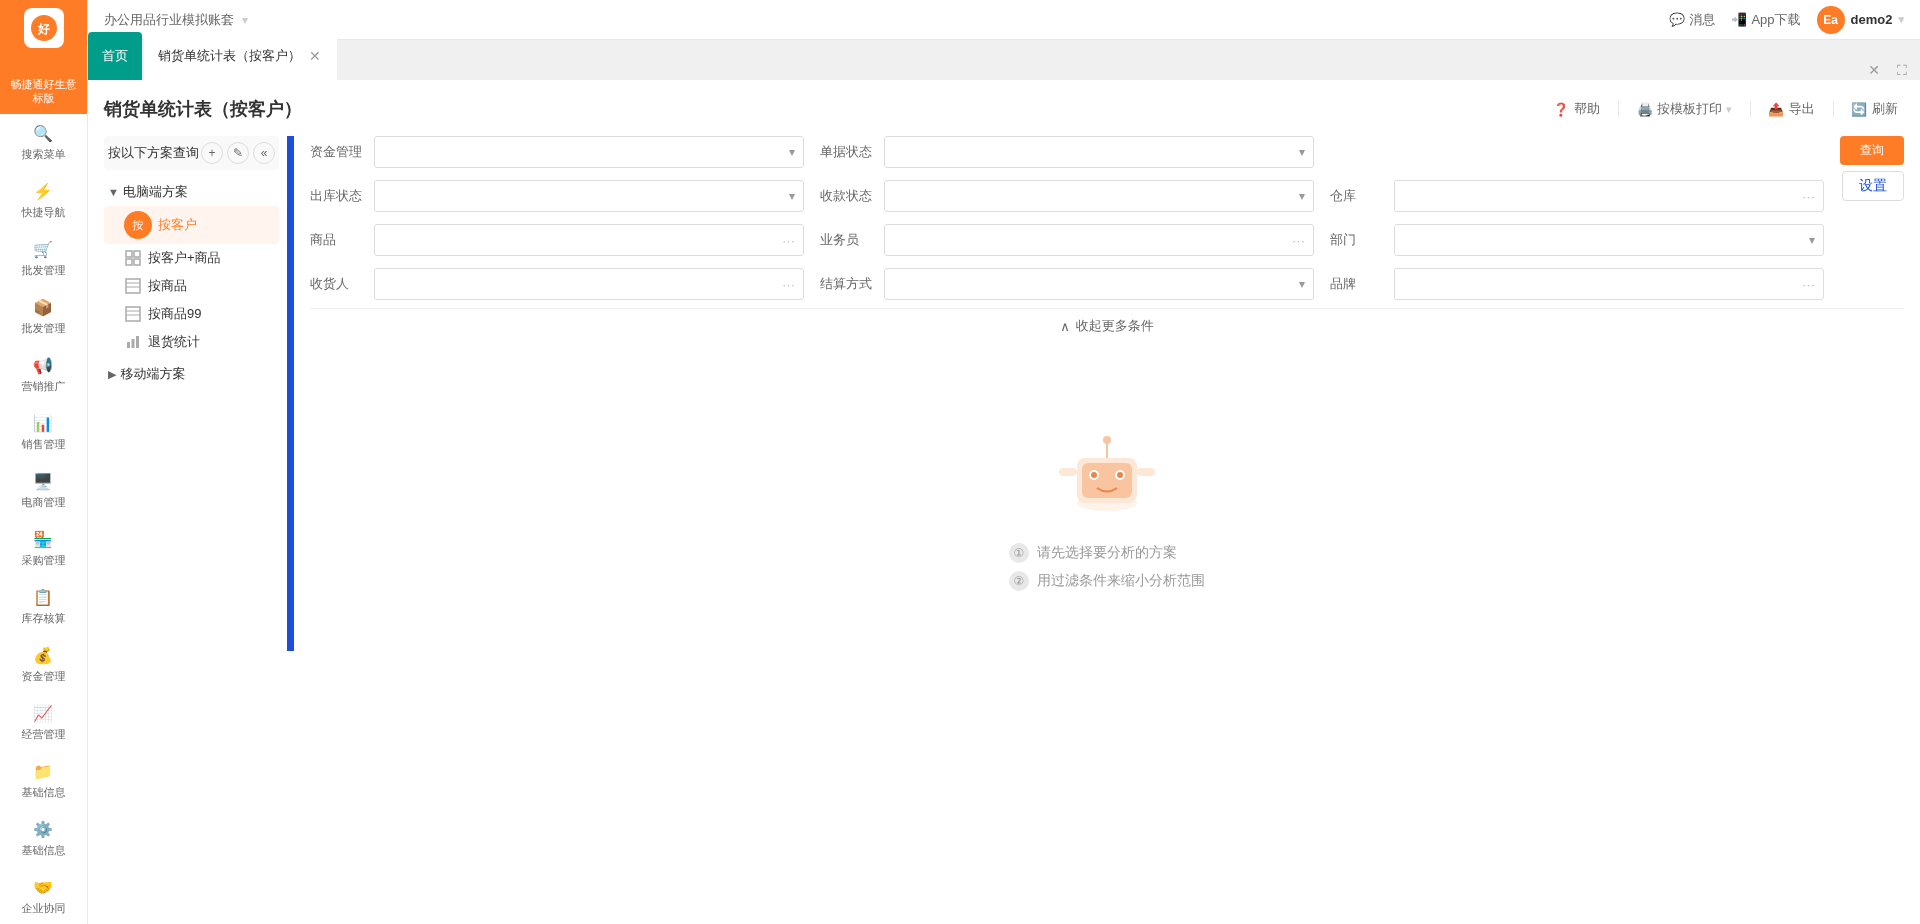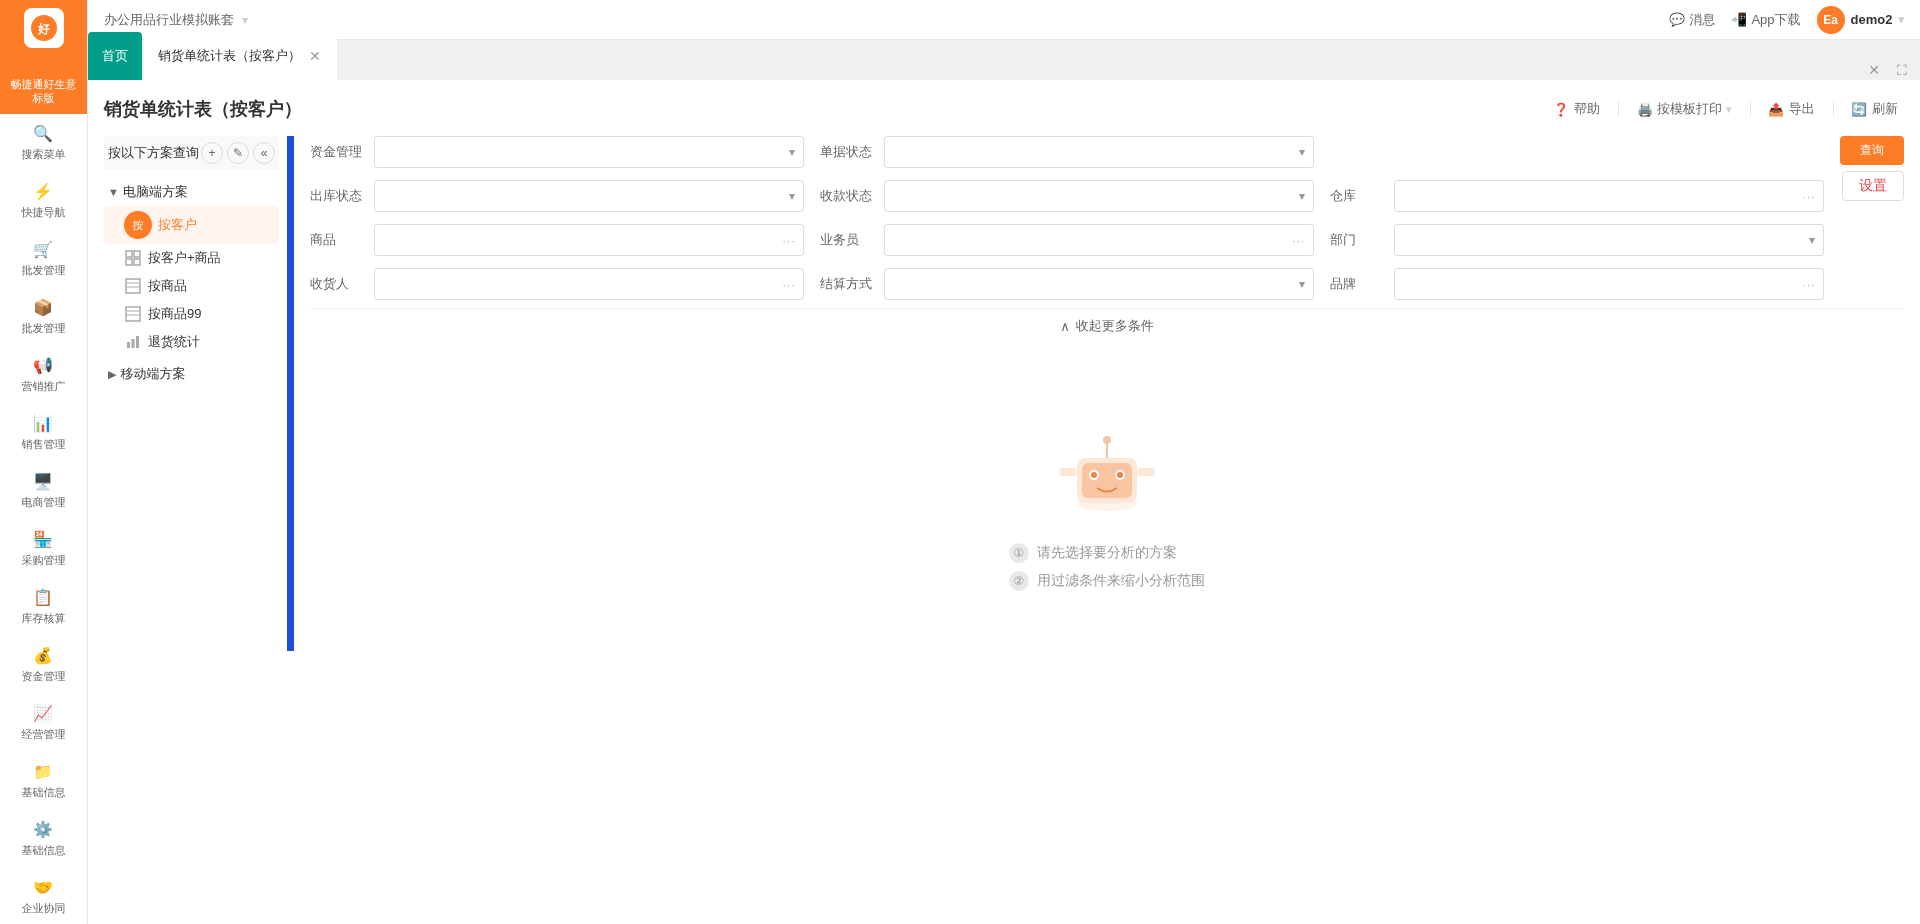--- a/index.html
+++ b/index.html
@@ -73,21 +73,21 @@
 
     
     .date-filter-row { display: flex; align-items: center; gap: 8px; margin-bottom: 12px; }
     .date-quick-btns { display: flex; gap: 4px; align-items: center; }
     .date-btn { padding: 2px 8px; border-radius: 3px; cursor: pointer; font-size: 13px; color: #666; border: 1px solid transparent; }
     .date-btn.active { background: #ff7c27; color: #fff; border-color: #ff7c27; border-radius: 10px; }
     .date-range-text { font-size: 12px; color: #999; margin-left: 4px; }
 
     
     .query-btn { background: #ff7c27; color: #fff; border: none; border-radius: 4px; padding: 6px 20px; font-size: 12px; cursor: pointer; }
-    .setting-btn { background: #fff; color: #ef4444; border: 1px solid #ddd; border-radius: 4px; padding: 5px 16px; font-size: 14px; cursor: pointer; display: block; margin-top: 6px; }
+    .setting-btn { background: #fff; color: #1d4ed8; border: 1px solid #ddd; border-radius: 4px; padding: 5px 16px; font-size: 14px; cursor: pointer; display: block; margin-top: 6px; }
     .btn-group { display: flex; flex-direction: column; align-items: flex-end; justify-content: flex-start; }
 
     
     .collapse-bar { display: flex; align-items: center; justify-content: center; padding: 8px 0; border-top: 1px solid #f0f0f0; margin-top: 8px; color: #666; font-size: 13px; cursor: pointer; gap: 6px; }
 
     
     .empty-state { display: flex; flex-direction: column; align-items: center; justify-content: center; padding: 60px 0; }
     .empty-icon { width: 120px; height: 120px; margin-bottom: 20px; }
     .empty-hints { display: flex; flex-direction: column; gap: 8px; }
     .empty-hint { display: flex; align-items: center; gap: 8px; color: #999; font-size: 14px; }

